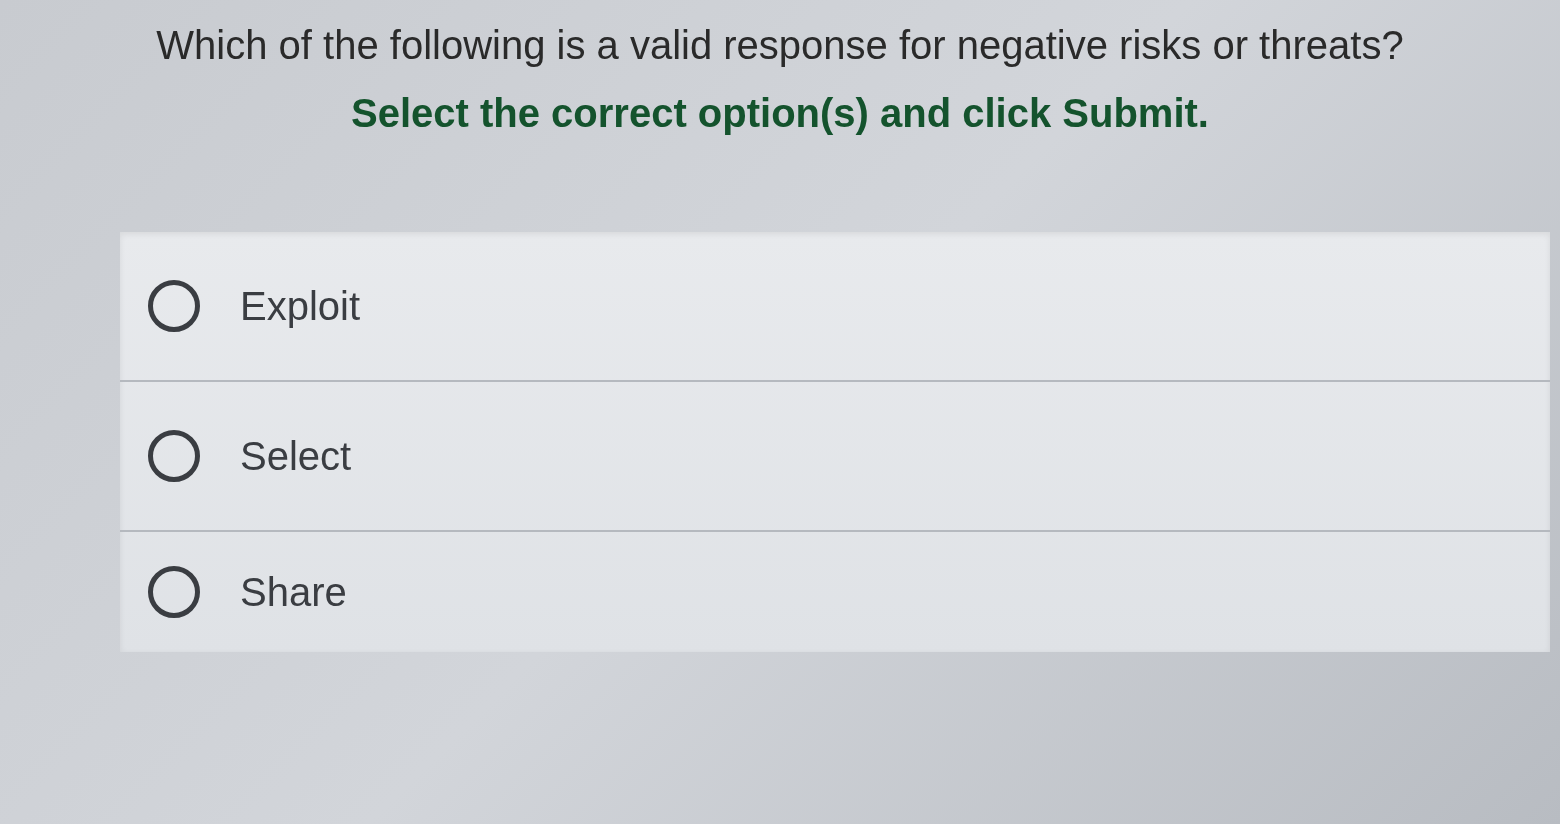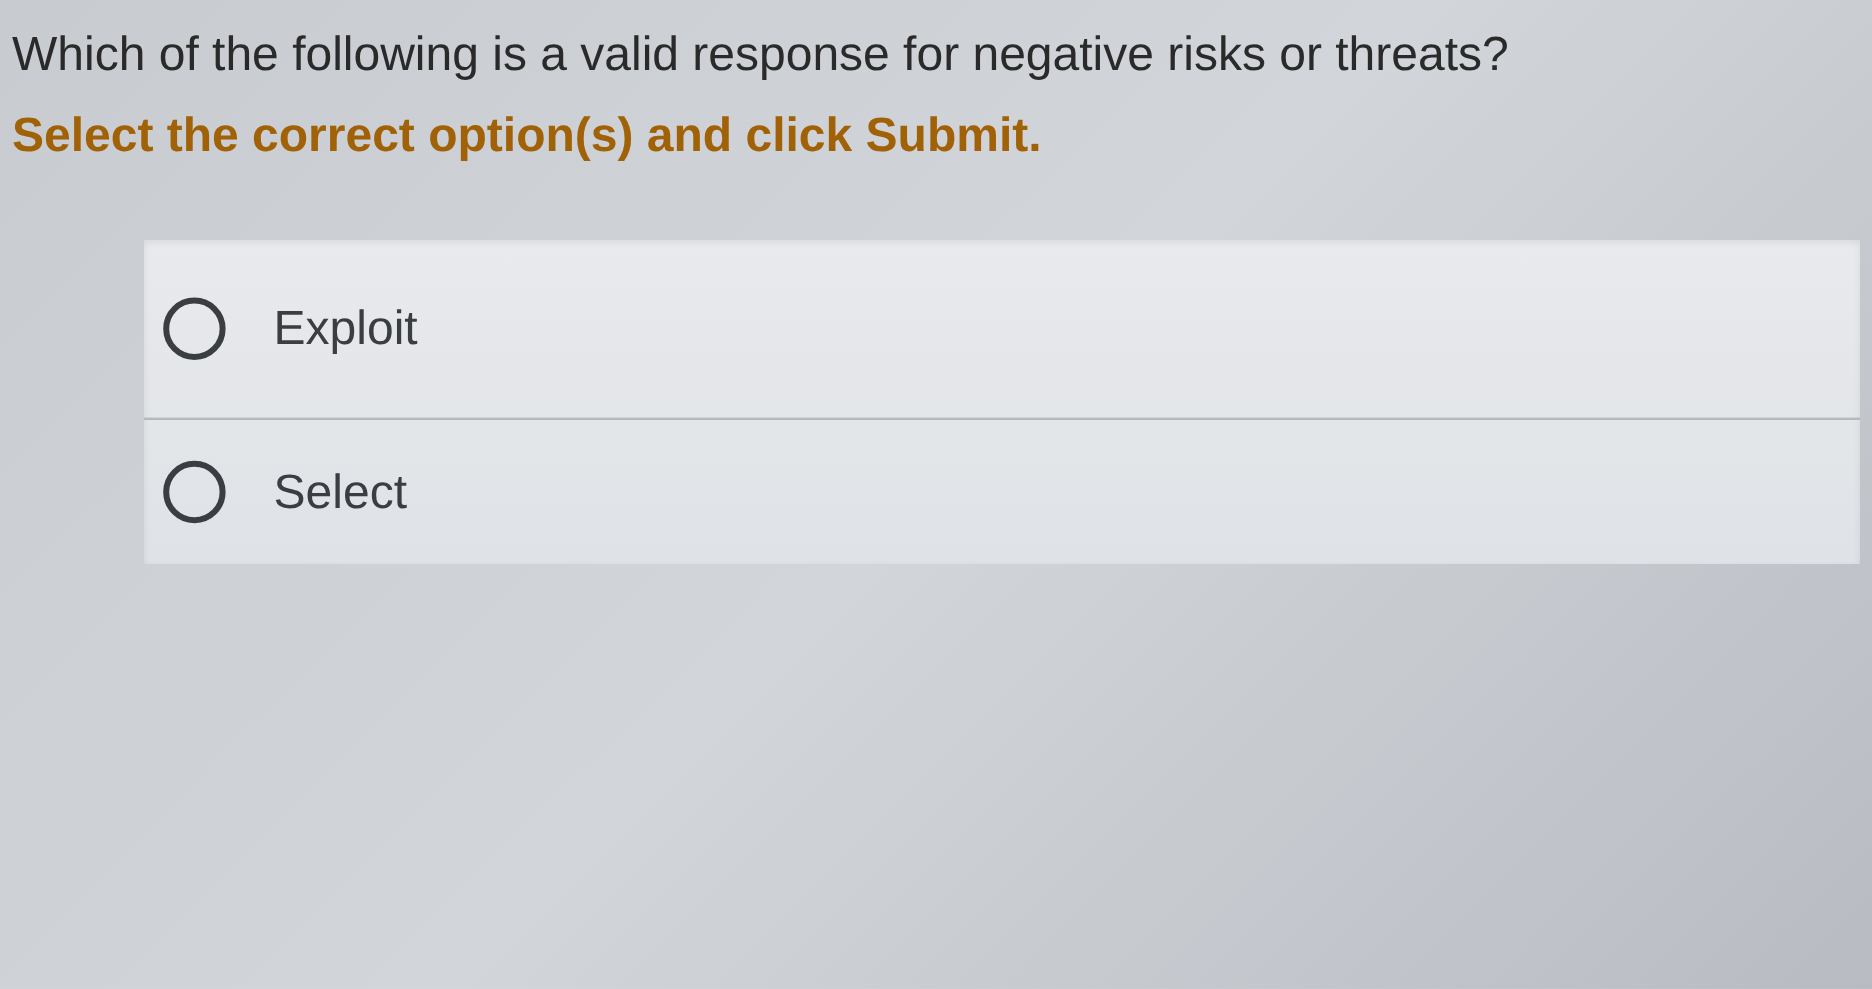--- a/index.html
+++ b/index.html
@@ -1,51 +1,51 @@
 <!DOCTYPE html>
 <html><head>
 <meta charset="utf-8">
 <style>
-  * { box-sizing: border-box; margin: 0; padding: 0; }
+  * { box-sizing: border-box; margin: 0; padding: 0; text-align: center; }
   html, body {
     width: 1560px;
     height: 824px;
     font-family: Arial, Helvetica, sans-serif;
     background: linear-gradient(135deg, #c8cbd0 0%, #d2d5da 50%, #b8bcc2 100%);
     overflow: hidden;
   }
   .wrap {
     padding: 18px 10px 0 10px;
   }
   .question {
     font-size: 40px;
     color: #2a2a2a;
     font-weight: 400;
     line-height: 1.35;
     margin-bottom: 14px;
   }
   .instruction {
     font-size: 40px;
-    color: #a16207;
+    color: #14532d;
     font-weight: 700;
     line-height: 1.35;
-    margin-bottom: 60px;
+    margin-bottom: 92px;
   }
   .options {
     margin-left: 110px;
     margin-right: 0;
     background: linear-gradient(180deg, #e8eaed 0%, #dfe2e6 100%);
     box-shadow: inset 0 2px 6px rgba(0,0,0,0.08);
   }
   .option-row {
     display: flex;
     align-items: center;
     height: 150px;
     border-bottom: 2px solid #b5b9bf;
-    padding-left: 16px;
+    padding-left: 28px;
     cursor: pointer;
   }
   .option-row:last-child { border-bottom: none; height: 120px; align-items: center; }
   .radio {
     width: 52px;
     height: 52px;
     border: 5px solid #3a3d42;
     border-radius: 50%;
     background: transparent;
     flex: 0 0 auto;
@@ -66,14 +66,18 @@
 
   <div class="options">
     <div class="option-row">
       <span class="radio"></span>
       <span class="option-label">Exploit</span>
     </div>
     <div class="option-row">
       <span class="radio"></span>
       <span class="option-label">Select</span>
     </div>
+    <div class="option-row">
+      <span class="radio"></span>
+      <span class="option-label">Share</span>
+    </div>
   </div>
 </div>
 
 </body></html>

